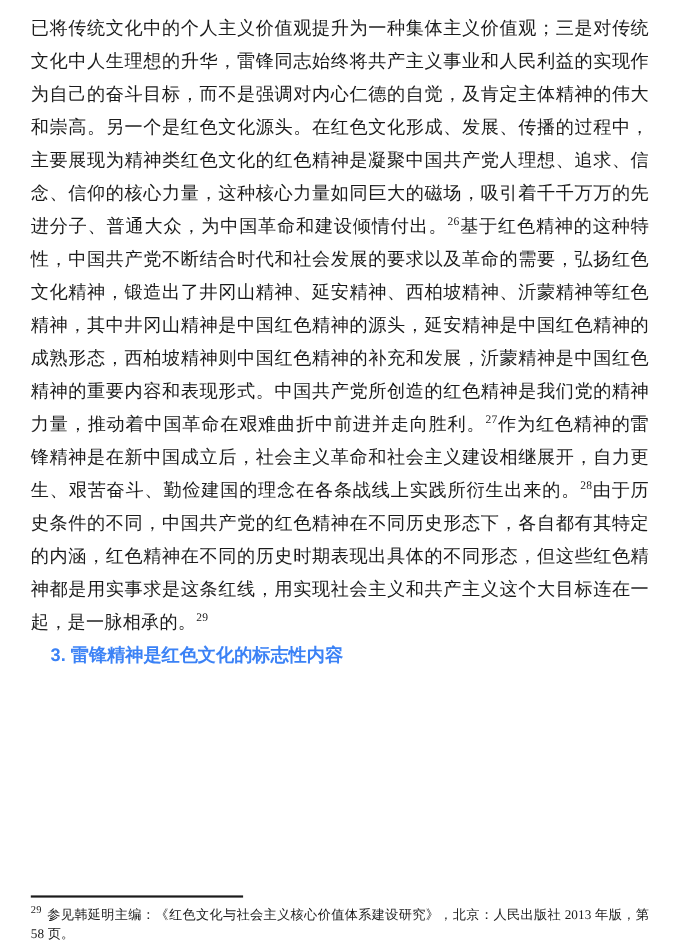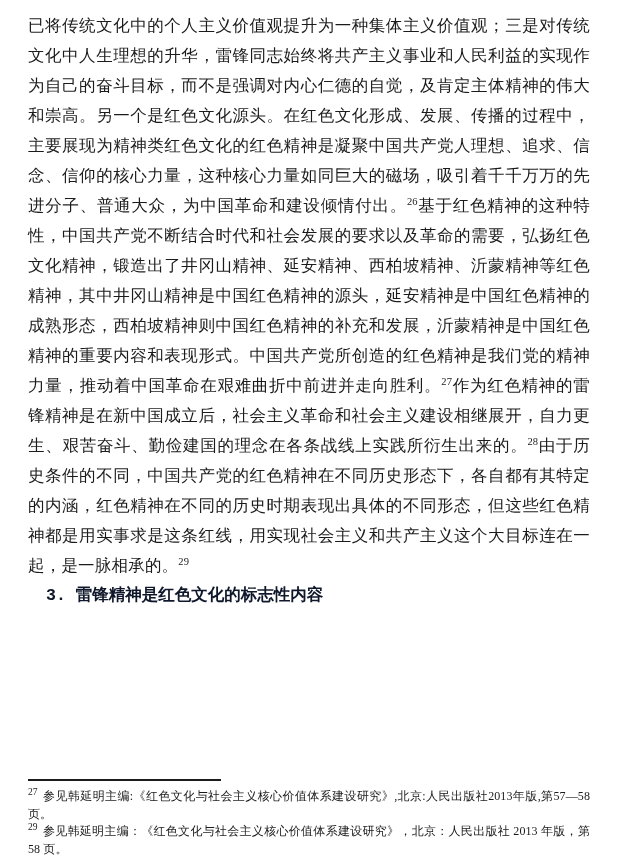--- a/index.html
+++ b/index.html
@@ -36,22 +36,22 @@
   .fnref {
     font-size: 10.5px;
     line-height: 0;
     vertical-align: super;
   }
   .heading {
     margin: 0 0 0 18px;
     font-size: 16.5px;
     line-height: 30px;
     font-weight: 700;
-    color: #0f172a;
-    font-family: Liberation Mono, monospace;
+    color: #3b82f6;
+    font-family: Liberation Sans, sans-serif;
   }
   .footnotes {
     margin-top: auto;
     width: 100%;
     font-size: 12px;
     line-height: 17.5px;
     text-align: justify;
     letter-spacing: 0.1px;
   }
   .fn-sep {
@@ -82,20 +82,19 @@
     <h3 class="heading">3. 雷锋精神是红色文化的标志性内容</h3>
 
 
   </div>
 
   <div class="footnotes">
 
     <div class="fn-sep"></div>
 
 
-    <div class="footnote"><sup class="fn-num">27</sup><span>参见韩延明主编:《红色文化与社会主义核心价值体系建设研究》,北京:人民出版社2013年版,第57—58页。</span></div>
 
 
     <div class="footnote"><sup class="fn-num">29</sup><span>参见韩延明主编：《红色文化与社会主义核心价值体系建设研究》，北京：人民出版社 2013 年版，第 58 页。</span></div>
 
   </div>
 
 </div>
 
 </body></html>

